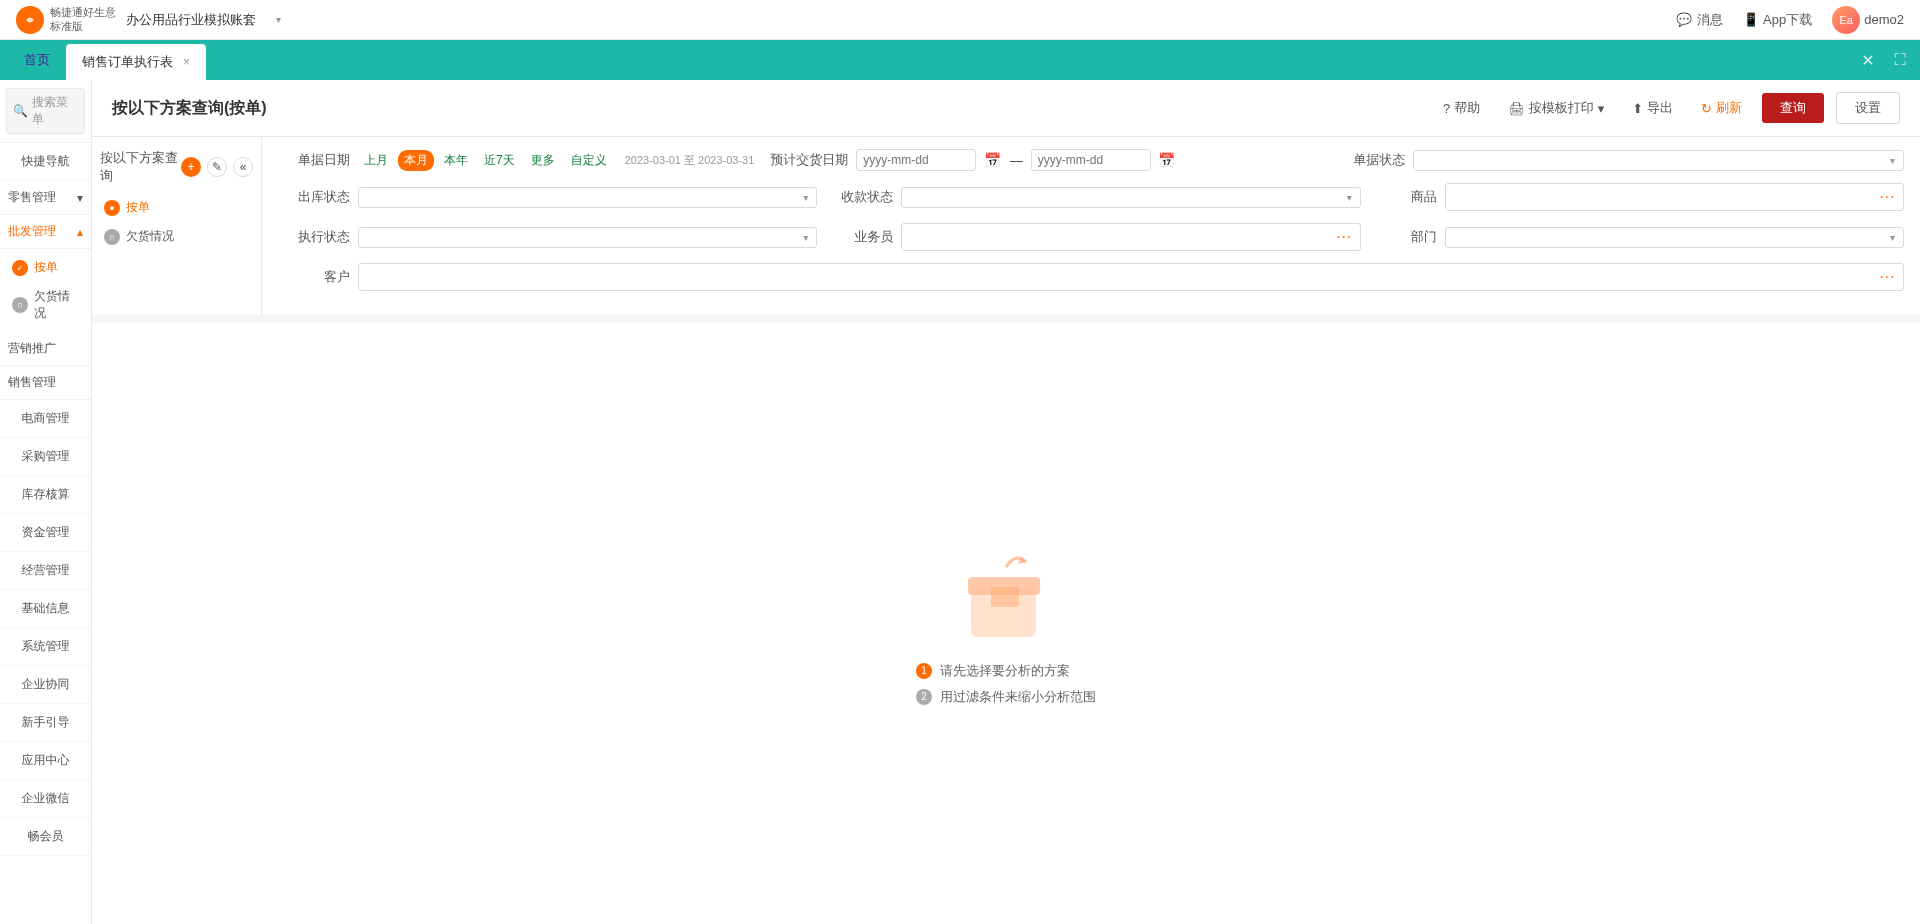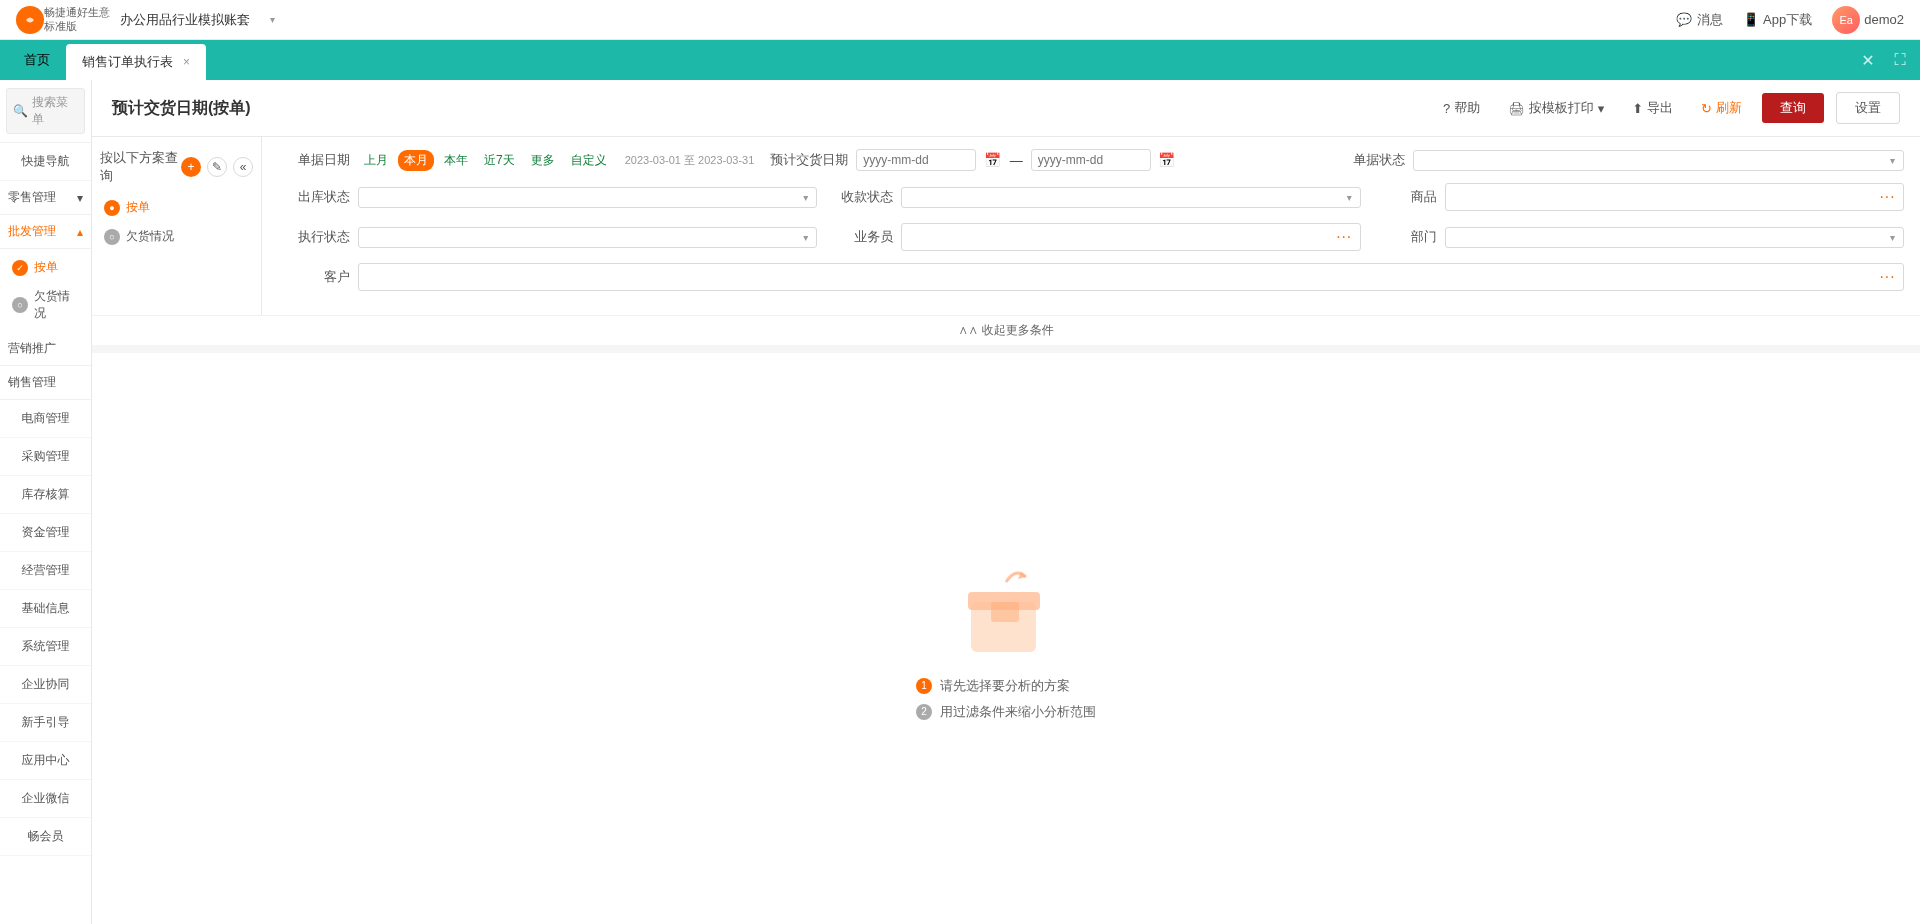--- a/index.html
+++ b/index.html
@@ -17,20 +17,21 @@
       flex-shrink: 0;
     }
     .top-header-left {
       display: flex;
       align-items: center;
       gap: 10px;
     }
     .logo-area {
       display: flex;
       align-items: center;
+      gap: 6px;
     }
     .logo-icon {
       width: 28px;
       height: 28px;
       background: #ff6b00;
       border-radius: 50%;
       display: flex;
       align-items: center;
       justify-content: center;
       color: #fff;
@@ -91,21 +92,21 @@
       height: 40px;
       display: flex;
       align-items: center;
       padding: 0 16px;
       font-size: 13px;
       cursor: pointer;
       color: rgba(255,255,255,0.8);
       gap: 6px;
     }
     .tab-item.home {
-      color: #000000;
+      color: #4c1d95;
     }
     .tab-item.active {
       background: #fff;
       color: #333;
       border-radius: 4px 4px 0 0;
       margin-top: 4px;
       height: 36px;
     }
     .tab-close {
       font-size: 12px;
@@ -572,21 +573,21 @@
       <span>企业微信</span>
     </div>
     <div class="sidebar-nav-item">
       <span>畅会员</span>
     </div>
   </div>
 
   <div class="content-area">
 
     <div class="page-header">
-      <h1 class="page-title">预计交货日期(按单)</h1>
+      <h1 class="page-title">按以下方案查询(按单)</h1>
       <div class="page-actions">
         <div class="action-btn">
           <span>?</span>
           <span>帮助</span>
         </div>
         <div class="action-btn">
           <span>🖨</span>
           <span>按模板打印</span>
           <span>▾</span>
         </div>
@@ -711,24 +712,20 @@
               <div class="select-field">
                 <span></span>
                 <span class="more-dots">···</span>
               </div>
             </div>
           </div>
 
         </div>
       </div>
 
-      <div class="filter-collapse">
-        <span>∧∧</span>
-        <span>收起更多条件</span>
-      </div>
     </div>
 
     <div class="empty-state">
       <div class="empty-illustration">
         
         <svg width="100" height="100" viewBox="0 0 100 100">
           <rect x="15" y="45" width="65" height="50" rx="6" fill="#ffd5b8" opacity="0.7"></rect>
           <rect x="12" y="35" width="72" height="18" rx="4" fill="#ffbd96" opacity="0.8"></rect>
           <path d="M50 25 Q60 10 70 20" stroke="#ffaa77" stroke-width="3" fill="none" opacity="0.7"></path>
           <path d="M65 15 L70 20 L62 22" fill="#ffaa77" opacity="0.7"></path>

